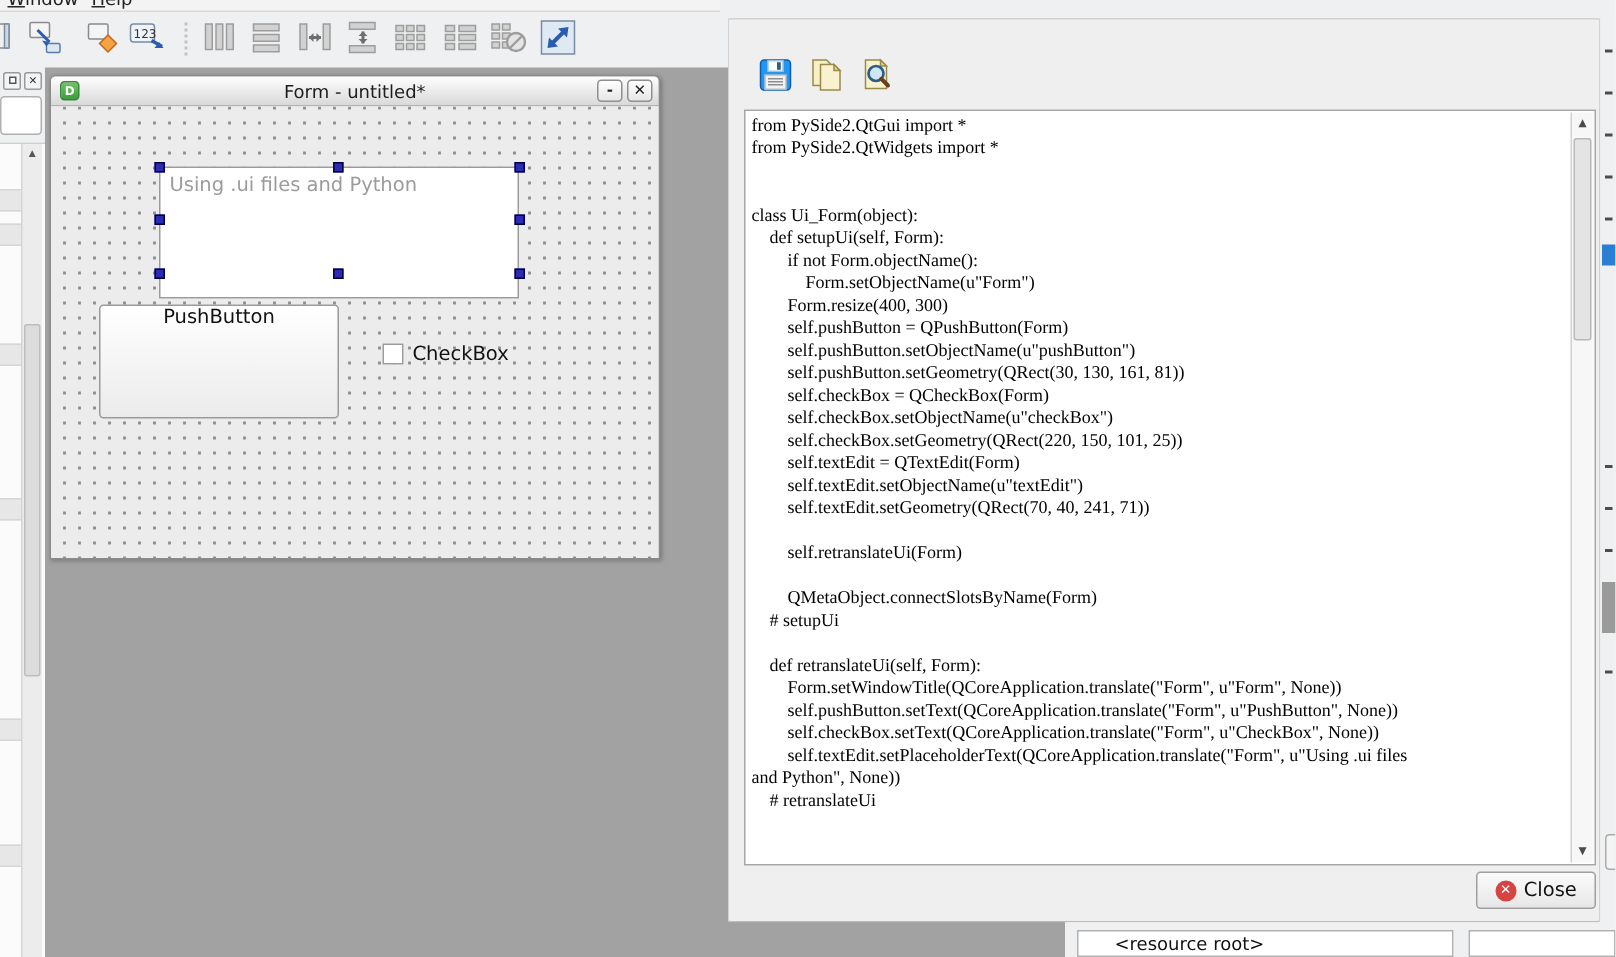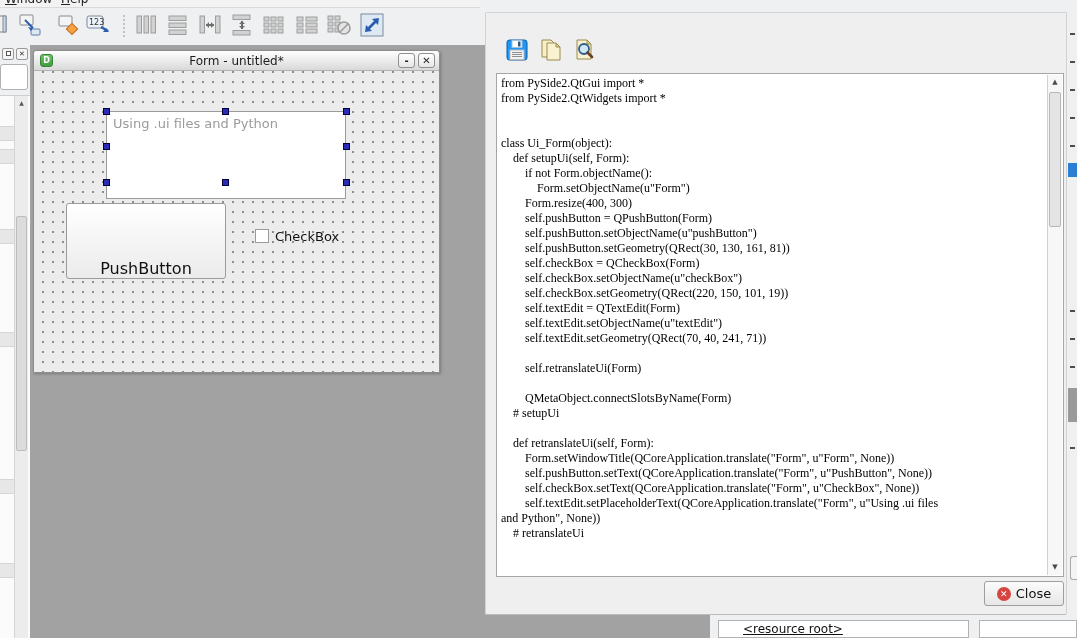--- a/index.html
+++ b/index.html
@@ -36,42 +36,42 @@
   .win-icon { position:absolute; left:6px; top:3px; width:13px; height:13px; background:linear-gradient(#72c466,#3f9c3e); border:1px solid #36863a; border-radius:3px; color:#fff; font-size:8px; font-weight:bold; text-align:center; line-height:11px; }
   .form-title { flex:1; text-align:center; font-size:12px; color:#1c1c1c; }
   .cap-btn { position:absolute; top:2px; width:17px; height:15px; background:linear-gradient(#ffffff,#e6e6e6); border:1px solid #8f8f8f; border-radius:3px; text-align:center; font-size:10px; font-weight:bold; line-height:13px; color:#222; }
   .cap-min { right:24px; }
   .cap-close { right:4px; }
   .form-canvas { position:absolute; left:0; right:0; top:20px; bottom:0; background-color:#ececec; background-image:radial-gradient(circle,#8e8e8e 0.9px,transparent 1.2px); background-size:10px 10px; background-position:4px 6px; }
 
   .w-textedit { position:absolute; left:72px; top:40px; width:240px; height:88px; background:#fff; border:1px solid #9b9b9b; }
   .placeholder { position:absolute; left:6px; top:4px; color:#9b9b9b; font-size:13px; }
   .handle { position:absolute; width:7px; height:7px; background:#2b2bb4; border:1px solid #00003c; }
-  .w-pushbutton { position:absolute; left:32px; top:132px; width:160px; height:76px; background:linear-gradient(#ffffff,#ebebeb); border:1px solid #9b9b9b; border-radius:3px; display:flex; align-items:flex-end; justify-content:center; font-size:16px; color:#111; }
+  .w-pushbutton { position:absolute; left:32px; top:132px; width:160px; height:76px; background:linear-gradient(#ffffff,#ebebeb); border:1px solid #9b9b9b; border-radius:3px; display:flex; align-items:flex-start; justify-content:center; font-size:13px; color:#111; }
   .w-checkbox { position:absolute; left:221px; top:158px; height:26px; display:flex; align-items:flex-start; gap:6px; font-size:13px; color:#111; }
   .cb-indicator { width:14px; height:14px; background:#fff; border:1px solid #9b9b9b; }
 
   
   .code-dialog { position:absolute; left:485px; top:12px; width:582px; height:603px; background:#efefef; border:1px solid #d2d2d2; border-bottom-color:#bcbcbc; border-radius:2px; }
   .dlg-toolbar { position:absolute; left:18px; top:24px; height:26px; display:flex; gap:8px; }
   .dlg-tbtn { width:26px; height:26px; display:flex; align-items:center; justify-content:center; }
   .code-box { position:absolute; left:10px; top:60px; width:568px; height:504px; background:#fff; border:1px solid #a6a6a6; }
   .code-text { position:absolute; left:4px; top:2px; right:18px; bottom:2px; overflow:hidden; font-family:Liberation Serif, serif; font-size:12px; line-height:15px; color:#000; }
   .code-line { white-space:pre; height:15px; }
   .vscroll { position:absolute; right:1px; top:1px; bottom:1px; width:15px; background:#f7f7f7; border-left:1px solid #d2d2d2; }
   .vs-btn { position:absolute; left:0; right:0; height:15px; text-align:center; font-size:7px; color:#4a4a4a; line-height:15px; }
   .vs-up { top:0; } .vs-down { bottom:0; }
   .vs-thumb { position:absolute; left:1px; right:1px; top:17px; height:135px; background:#e4e4e4; border:1px solid #b8b8b8; border-radius:2px; }
   .close-btn { position:absolute; left:498px; top:568px; width:80px; height:25px; background:linear-gradient(#fbfbfb,#e7e7e7); border:1px solid #9f9f9f; border-radius:3px; display:flex; align-items:center; justify-content:center; gap:5px; font-size:13px; color:#111; }
   .close-red { width:14px; height:14px; border-radius:50%; background:#d64541; color:#fff; font-size:9px; font-weight:bold; line-height:14px; text-align:center; }
 
   
   .res-strip { position:absolute; left:710px; top:615px; width:367px; height:23px; background:#eff0f1; }
   .res-box { position:absolute; top:5px; height:18px; background:#fff; border:1px solid #b2b2b2; font-size:12px; line-height:16px; color:#111; overflow:hidden; }
-  .res-root { left:8px; width:251px; padding-left:24px;text-decoration:underline; }
+  .res-root { left:8px; width:251px; padding-left:24px; }
   .res-box2 { left:269px; width:98px; }
 
   
   .right-sliver { position:absolute; left:1068px; top:12px; width:9px; height:603px; background:#eff0f1; }
   .sl-dash { position:absolute; left:2px; width:5px; height:2px; background:#4c4c4c; }
   .sl-blue { position:absolute; left:0; width:9px; height:14px; top:151px; }
   .sl-thumb { position:absolute; left:0; width:9px; top:376px; height:34px; background:#9a9a9a; }
   .sl-corner { position:absolute; left:2px; top:544px; width:7px; height:24px; border:1px solid #ababab; border-right:none; border-radius:3px 0 0 3px; background:#f4f4f4; }
 
   svg { display:block; }
@@ -297,21 +297,21 @@
           <div class="code-line">class Ui_Form(object):</div>
           <div class="code-line">    def setupUi(self, Form):</div>
           <div class="code-line">        if not Form.objectName():</div>
           <div class="code-line">            Form.setObjectName(u"Form")</div>
           <div class="code-line">        Form.resize(400, 300)</div>
           <div class="code-line">        self.pushButton = QPushButton(Form)</div>
           <div class="code-line">        self.pushButton.setObjectName(u"pushButton")</div>
           <div class="code-line">        self.pushButton.setGeometry(QRect(30, 130, 161, 81))</div>
           <div class="code-line">        self.checkBox = QCheckBox(Form)</div>
           <div class="code-line">        self.checkBox.setObjectName(u"checkBox")</div>
-          <div class="code-line">        self.checkBox.setGeometry(QRect(220, 150, 101, 19))</div>
+          <div class="code-line">        self.checkBox.setGeometry(QRect(220, 150, 101, 25))</div>
           <div class="code-line">        self.textEdit = QTextEdit(Form)</div>
           <div class="code-line">        self.textEdit.setObjectName(u"textEdit")</div>
           <div class="code-line">        self.textEdit.setGeometry(QRect(70, 40, 241, 71))</div>
           <div class="code-line">&nbsp;</div>
           <div class="code-line">        self.retranslateUi(Form)</div>
           <div class="code-line">&nbsp;</div>
           <div class="code-line">        QMetaObject.connectSlotsByName(Form)</div>
           <div class="code-line">    # setupUi</div>
           <div class="code-line">&nbsp;</div>
           <div class="code-line">    def retranslateUi(self, Form):</div>

